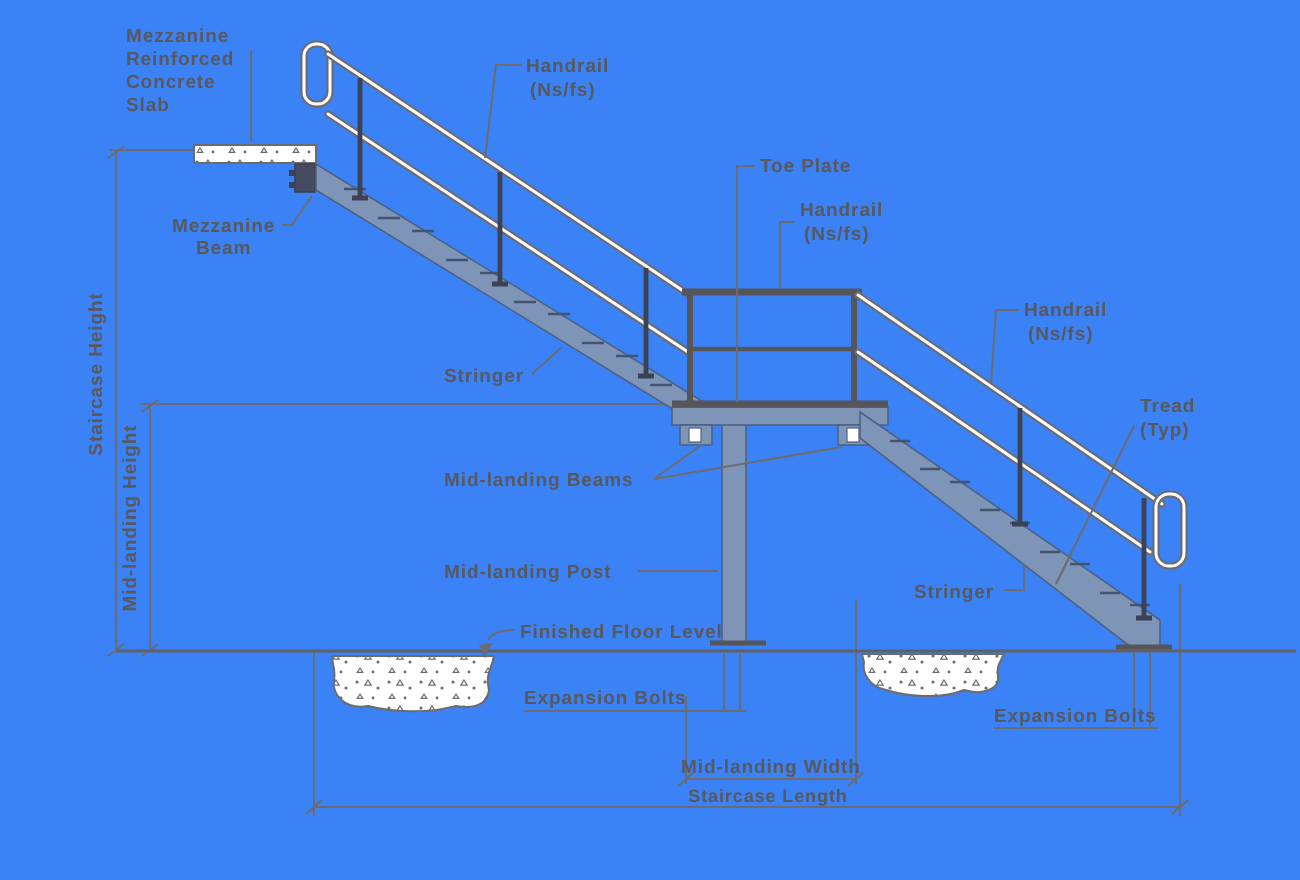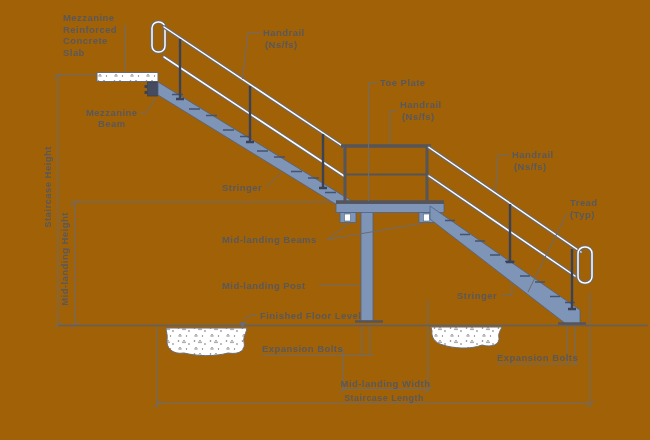--- a/index.html
+++ b/index.html
@@ -1,16 +1,16 @@
 <!DOCTYPE html>
 <html><head>
 <meta charset="utf-8">
 <style>
   html,body{margin:0;padding:0;background:#fff;}
-  .stage{position:relative;width:650px;height:440px;background:#a16207;overflow:hidden;}
+  .stage{position:relative;width:650px;height:440px;background:#3b82f6;overflow:hidden;}
   .lbl{font-family:"Liberation Sans",sans-serif;font-size:9.5px;font-weight:700;
        fill:#58585d;letter-spacing:.45px;}
   .lbl-sm{font-family:"Liberation Sans",sans-serif;font-size:9px;font-weight:700;
        fill:#58585d;letter-spacing:.45px;}
   .ldr{stroke:#6b6b70;stroke-width:1;fill:none;}
   .dim{stroke:#6b6b70;stroke-width:1;fill:none;}
   .tick{stroke:#6b6b70;stroke-width:1;}
   .floor{stroke:#606065;stroke-width:1.6;}
   .steel{fill:#7e95b7;stroke:#4e6285;stroke-width:.8;}
   .tread{stroke:#44536e;stroke-width:1.3;fill:none;}

